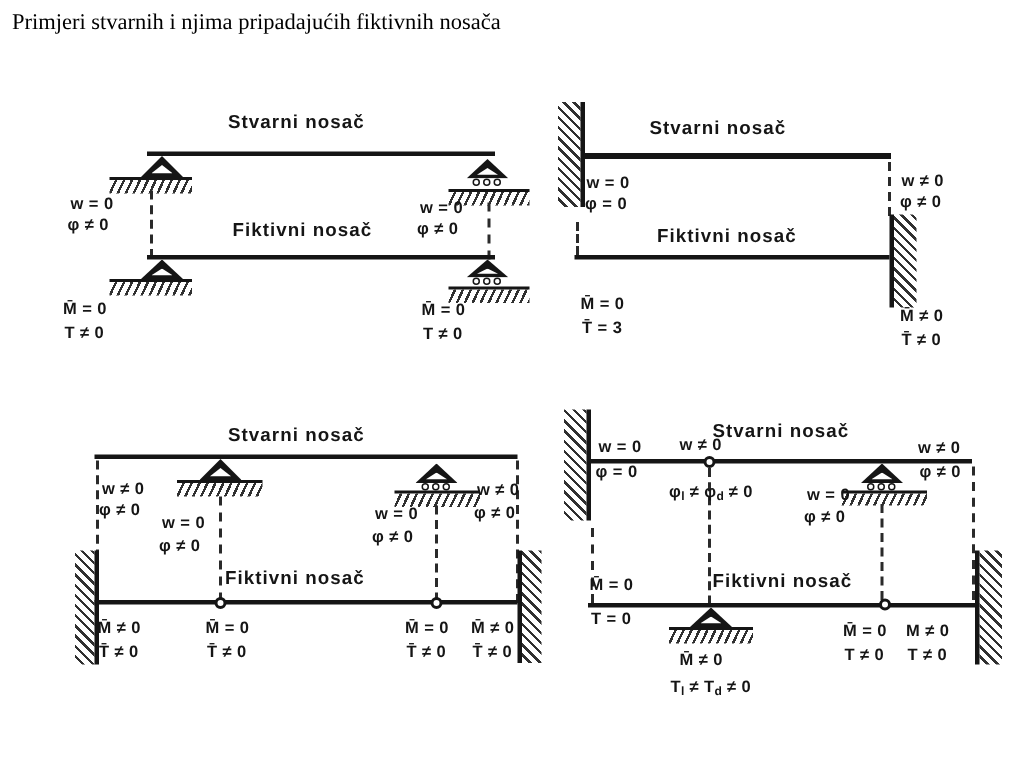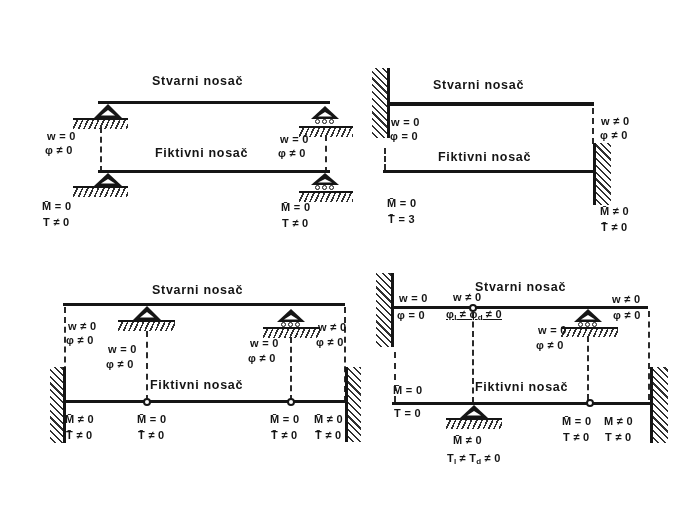--- a/index.html
+++ b/index.html
@@ -21,20 +21,21 @@
   .tri-i{position:absolute;left:7px;right:7px;top:6px;bottom:2.5px;background:#fff;clip-path:polygon(50% 0,0 100%,100% 100%);}
   .rollers{position:absolute;display:flex;gap:2px;z-index:3;}
   .rollers i{display:block;width:5px;height:5px;box-sizing:border-box;border:1.6px solid #151515;border-radius:50%;background:#fff;}
   .hinge{position:absolute;width:8px;height:8px;box-sizing:border-box;border:2px solid #151515;border-radius:50%;background:#fff;z-index:4;}
 </style>
 </head>
 <body>
 
 <div class="canvas">
 
+  <span class="page-title" style="left:8px;top:6px;">Primjeri stvarnih i njima pripadajućih fiktivnih nosača</span>
 
   <span class="dlabel" style="left:152px;top:74px;">Stvarni nosač</span>
   <div class="beam" style="left:98px;top:101px;width:232px;height:3px;"></div>
 
   <div class="tri" style="left:94px;top:104px;width:28px;height:14px;">
     <div class="tri-o"></div>
     <div class="tri-i"></div>
   </div>
   <div class="hatch-g" style="left:73px;top:118px;width:55px;height:9px;"></div>
 
@@ -150,21 +151,21 @@
   <span class="ann" style="left:315px;top:429px;">T̄ ≠ 0</span>
 
   <div class="wall edge-r" style="left:376px;top:273px;width:15px;height:74px;"></div>
   <span class="dlabel" style="left:475px;top:280px;">Stvarni nosač</span>
   <div class="beam" style="left:392px;top:306px;width:256px;height:3px;"></div>
   <div class="hinge" style="left:469px;top:304px;"></div>
 
   <span class="ann" style="left:399px;top:292px;">w = 0</span>
   <span class="ann" style="left:397px;top:309px;">φ = 0</span>
   <span class="ann" style="left:453px;top:291px;">w ≠ 0</span>
-  <span class="ann" style="left:446px;top:308px;text-decoration:underline;"><span>φ</span><sub>l</sub><span> ≠ φ</span><sub>d</sub><span> ≠ 0</span></span>
+  <span class="ann" style="left:446px;top:322px;"><span>φ</span><sub>l</sub><span> ≠ φ</span><sub>d</sub><span> ≠ 0</span></span>
   <span class="ann" style="left:538px;top:324px;">w = 0</span>
   <span class="ann" style="left:536px;top:339px;">φ ≠ 0</span>
   <span class="ann" style="left:612px;top:293px;">w ≠ 0</span>
   <span class="ann" style="left:613px;top:309px;">φ ≠ 0</span>
 
   <div class="tri" style="left:574px;top:309px;width:28px;height:13px;">
     <div class="tri-o"></div>
     <div class="tri-i"></div>
   </div>
   <div class="rollers" style="left:578px;top:322px;">

